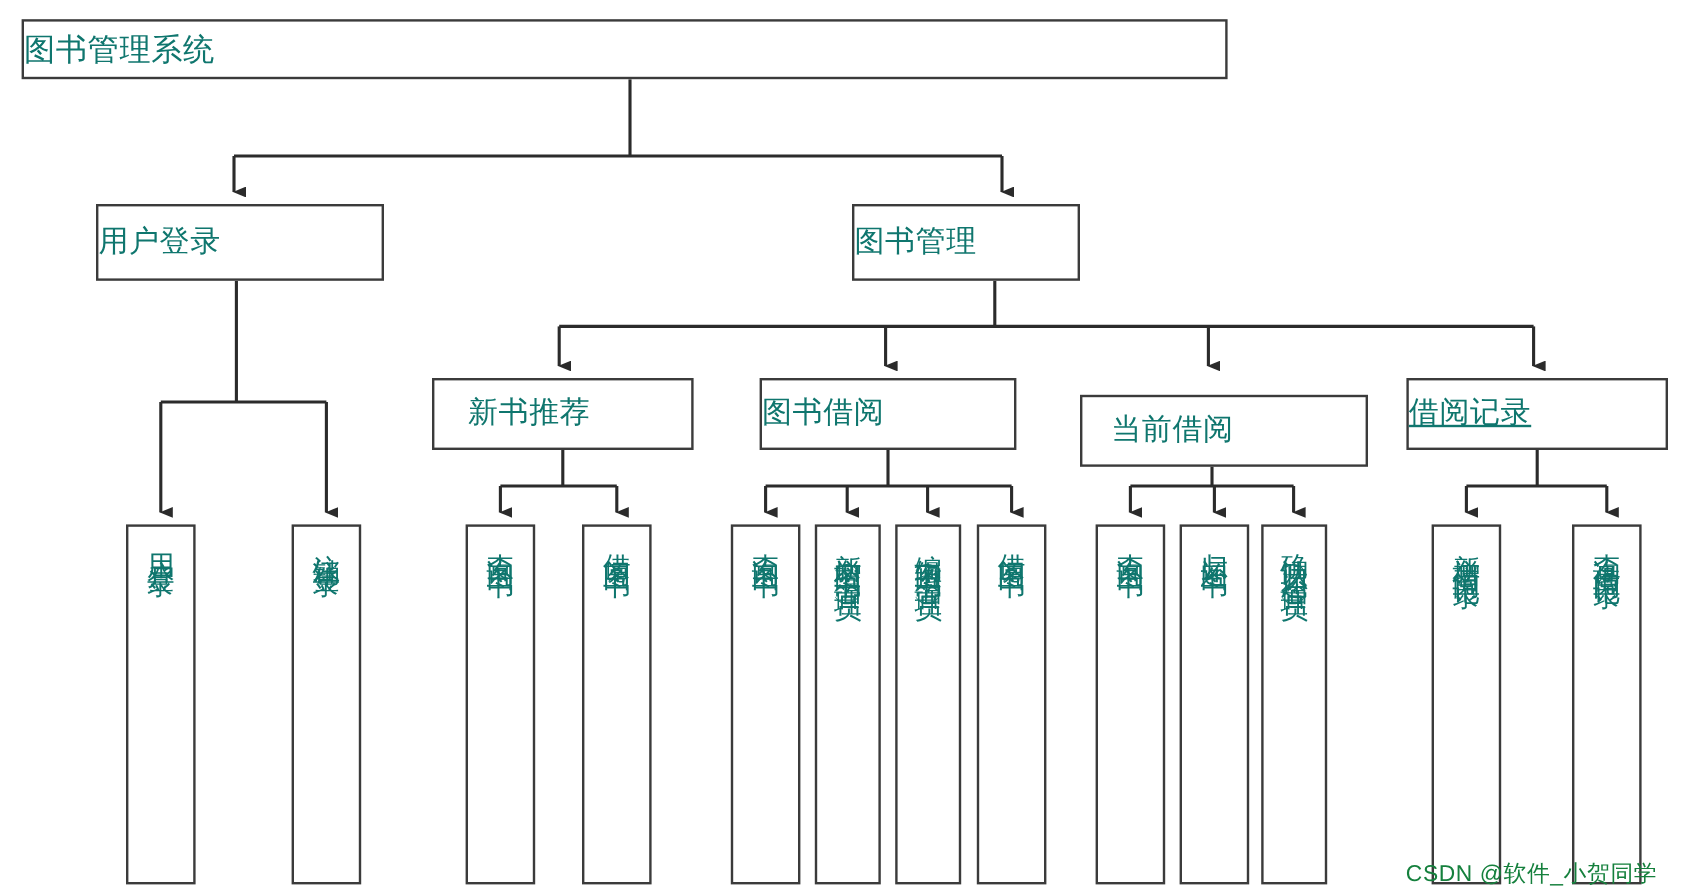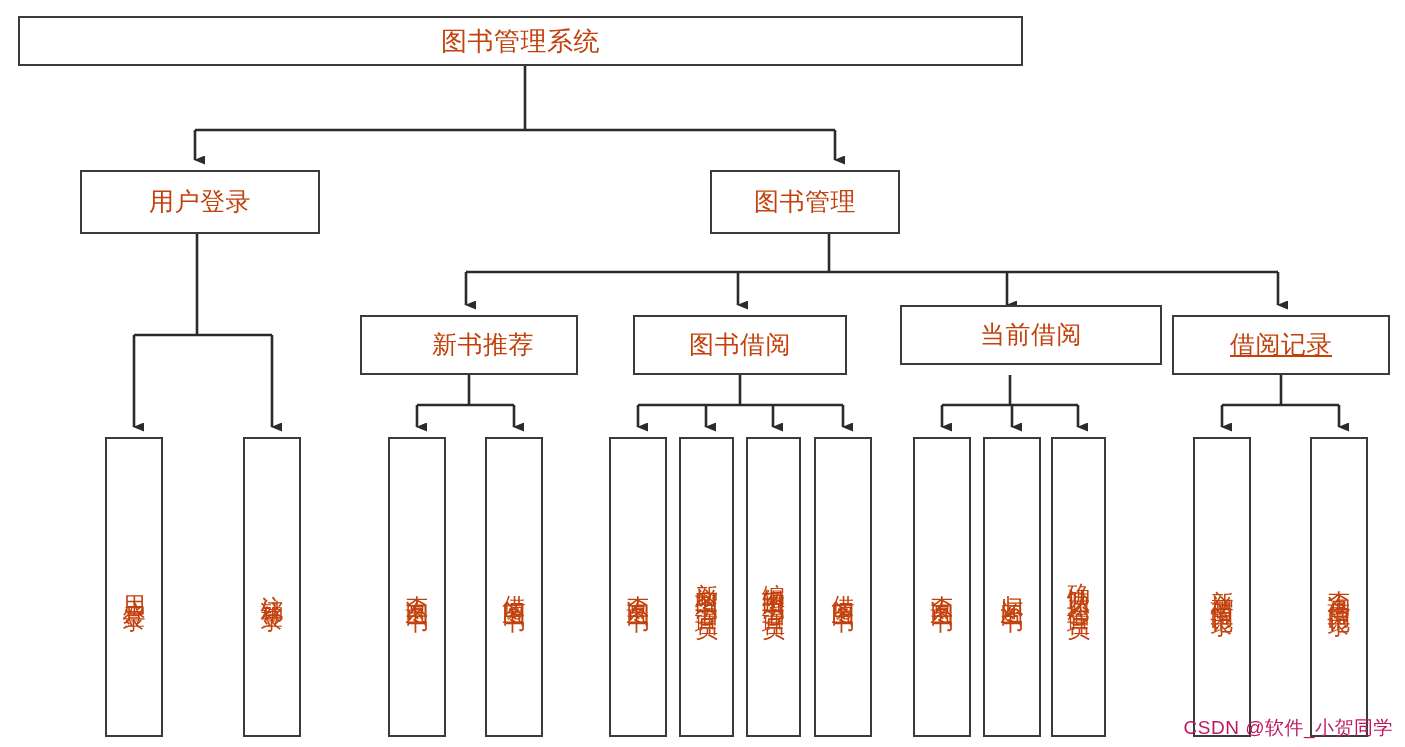--- a/index.html
+++ b/index.html
@@ -26,22 +26,21 @@
     width: 1405px;
     height: 747px;
   }
   .node {
     position: absolute;
     box-sizing: border-box;
     border: 2.5px solid #3b3b3b;
     background: #ffffff;
     display: flex;
     align-items: center;
-    justify-content: center;
-    color: #c2410c;
+    color: #0f766e;
   }
   .node-h {
     font-size: 25px;
     letter-spacing: 0.5px;
     line-height: 1.1;
     white-space: nowrap;
   }
   .node-root {
     font-size: 26px;
   }
@@ -54,24 +53,24 @@
     text-align: center;
     padding: 4px 0;
   }
   .node-v .vtext {
     writing-mode: vertical-rl;
     text-orientation: upright;
     display: block;
   }
   .watermark {
     position: absolute;
-    right: 12px;
+    right: 24px;
     bottom: 6px;
     font-size: 19px;
-    color: #be185d;
+    color: #15803d;
     white-space: nowrap;
     letter-spacing: 0.5px;
   }
 </style>
 </head>
 <body>
 
 <div id="diagram-root">
 
   <svg class="connectors" viewBox="0 0 1405 747">
@@ -134,21 +133,21 @@
   <div class="node node-h" style="left:710px; top:170px; width:190px; height:64px;">
     <span>图书管理</span>
   </div>
 
   <div class="node node-h" style="left:360px; top:315px; width:218px; height:60px;padding-left:28px;">
     <span>新书推荐</span>
   </div>
   <div class="node node-h" style="left:633px; top:315px; width:214px; height:60px;">
     <span>图书借阅</span>
   </div>
-  <div class="node node-h" style="left:900px; top:305px; width:262px; height:60px;">
+  <div class="node node-h" style="left:900px; top:329px; width:240px; height:60px;padding-left:24px;">
     <span>当前借阅</span>
   </div>
   <div class="node node-h" style="left:1172px; top:315px; width:218px; height:60px;text-decoration:underline;">
     <span>借阅记录</span>
   </div>
 
   <div class="node node-v" style="left:105px; top:437px; width:58px; height:300px;">
     <span class="vtext">用户登录</span>
   </div>
   <div class="node node-v" style="left:243px; top:437px; width:58px; height:300px;">

